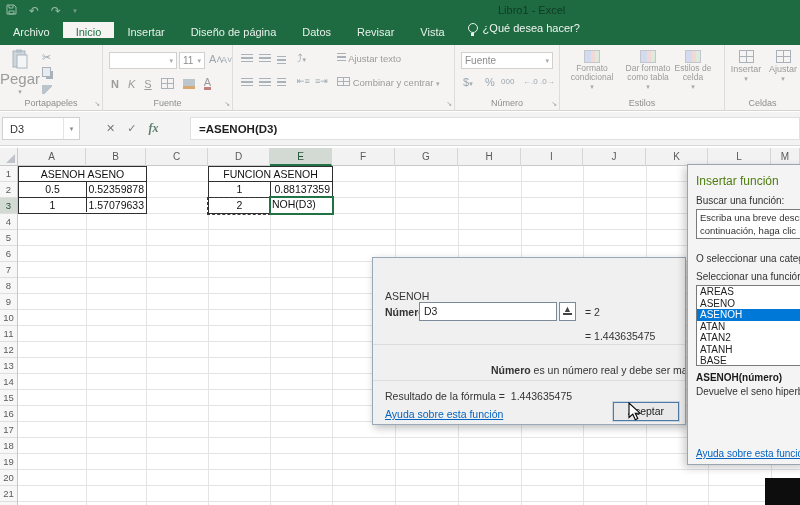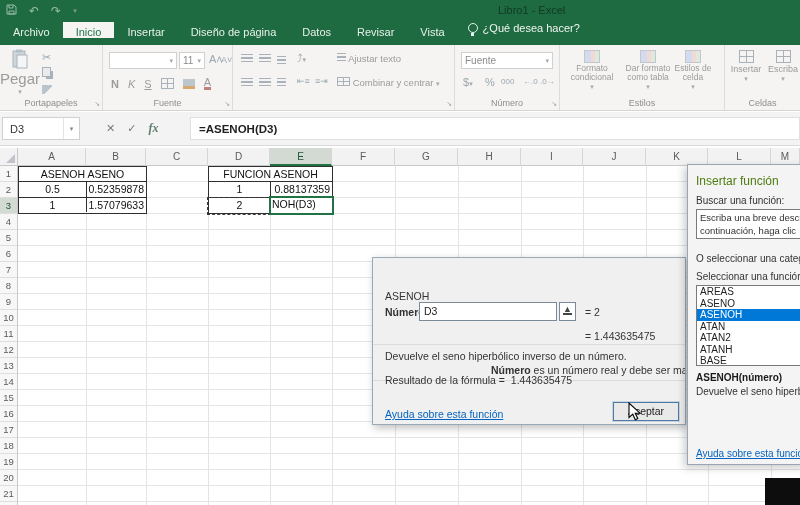--- a/index.html
+++ b/index.html
@@ -85,21 +85,21 @@
   #argdlg .fname{position:absolute;left:12px;top:32px;font-size:10.5px;color:#333}
   #arg-label{position:absolute;left:12px;top:48px;font-weight:bold;font-size:10.5px;color:#333}
   #arg-input{position:absolute;left:46px;top:44px;width:138px;height:19px;background:#fff;border:1px solid #7a8a99;font-size:10.5px;line-height:17px;padding-left:4px;color:#222}
   #collapse-btn{position:absolute;left:186px;top:44px;width:17px;height:19px;background:#fff;border:1px solid #7a8a99;text-align:center}
   #collapse-btn .up{display:block;margin:2px auto 0;width:9px;height:10px;border-bottom:2px solid #444;color:#444;font-size:9px;line-height:8px}
   #eq1{position:absolute;left:212px;top:48px;font-size:10.5px;color:#333}
   #eq2{position:absolute;left:212px;top:72px;font-size:10.5px;color:#333}
   .dlg-hr{position:absolute;left:0;right:0;height:1px;background:#dcdcdc}
   #ddesc{position:absolute;left:12px;top:92px;font-size:10.5px;color:#333;white-space:nowrap;overflow:hidden;right:2px}
   #dhint{position:absolute;left:118px;top:106px;font-size:10.5px;color:#333;white-space:nowrap;overflow:hidden;right:0}
-  #dres{position:absolute;left:12px;top:116px;font-size:10.5px;color:#333}
+  #dres{position:absolute;left:12px;top:132px;font-size:10.5px;color:#333}
   #dlg-help{position:absolute;left:12px;top:150px;font-size:10.5px;color:#0563c1;text-decoration:underline}
   #okbtn{position:absolute;left:240px;top:144px;width:66px;height:19px;background:#e9e9e9;border:1px solid #4d7aa6;box-shadow:0 0 0 1px #c9d4dd;text-align:center;line-height:17px;font-size:10.5px;color:#222}
 
   
   #inspanel{position:absolute;left:687px;top:164px;width:120px;height:301px;background:#f4f4f4;border:1px solid #98a6b3;border-right:none;box-shadow:-3px 3px 8px rgba(0,0,0,.2);z-index:20}
   #inspanel .ptitle{position:absolute;left:8px;top:9px;font-size:12px;color:#4d7c0f}
   .plabel{position:absolute;left:8px;font-size:10px;color:#333;white-space:nowrap}
   #searchbox{position:absolute;left:8px;top:44px;width:110px;height:30px;background:#fff;border:1px solid #7a7a7a;font-size:9.5px;color:#333;padding:1px 0 0 3px;line-height:13px}
   #searchbox div{white-space:nowrap;overflow:hidden}
   #fn-list{position:absolute;left:8px;top:120px;width:110px;height:81px;background:#fff;border:1px solid #7a7a7a;overflow:hidden}
@@ -236,21 +236,21 @@
     </div>
 
     <div class="rgroup" style="left:725px;width:75px;border-right:none">
       <div class="bigbtn" style="left:4px;top:5px;width:34px">
         <span class="gridic" style="width:15px;height:13px"></span>
         <span style="font-size:9px">Insertar</span>
         <span class="dd">▾</span>
       </div>
       <div class="bigbtn" style="left:40px;top:5px;width:36px">
         <span class="gridic" style="width:15px;height:13px"></span>
-        <span style="font-size:9px">Escriba</span>
+        <span style="font-size:9px">Ajustar</span>
         <span class="dd">▾</span>
       </div>
       <span class="glabel">Celdas</span>
     </div>
   </div>
 
   <div id="fbar">
     <div id="namebox">
       <span class="nbtext">D3</span>
       <span class="nbdd">▾</span>
@@ -357,21 +357,20 @@
   <div id="argdlg">
     <div class="fname">ASENOH</div>
     <div id="arg-label">Número</div>
     <div id="arg-input">D3</div>
     <div id="collapse-btn">
         <span class="up">▲</span>
       </div>
     <div id="eq1">=  2</div>
     <div id="eq2">=  1.443635475</div>
     <div class="dlg-hr" style="top:86px"></div>
-    <div id="ddesc">Devuelve el seno hiperbólico inverso de un número.</div>
     <div id="dhint"><b>Número</b><span>  es un número real y debe ser mayor</span></div>
     <div class="dlg-hr" style="top:122px"></div>
     <div id="dres"><span>Resultado de la fórmula =</span>&nbsp;&nbsp;<span>1.443635475</span></div>
     <a id="dlg-help">Ayuda sobre esta función</a>
     <div id="okbtn">Aceptar</div>
   </div>
 
   <div id="inspanel">
     <div class="ptitle">Insertar función</div>
     <div class="plabel" style="top:30px">Buscar una función:</div>

